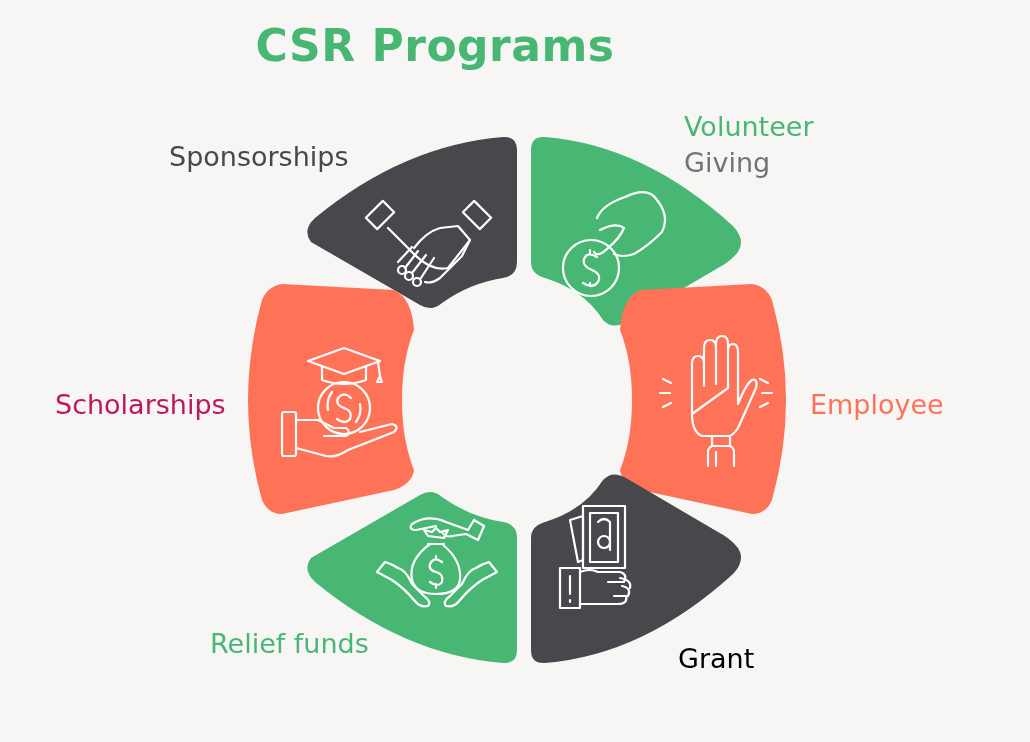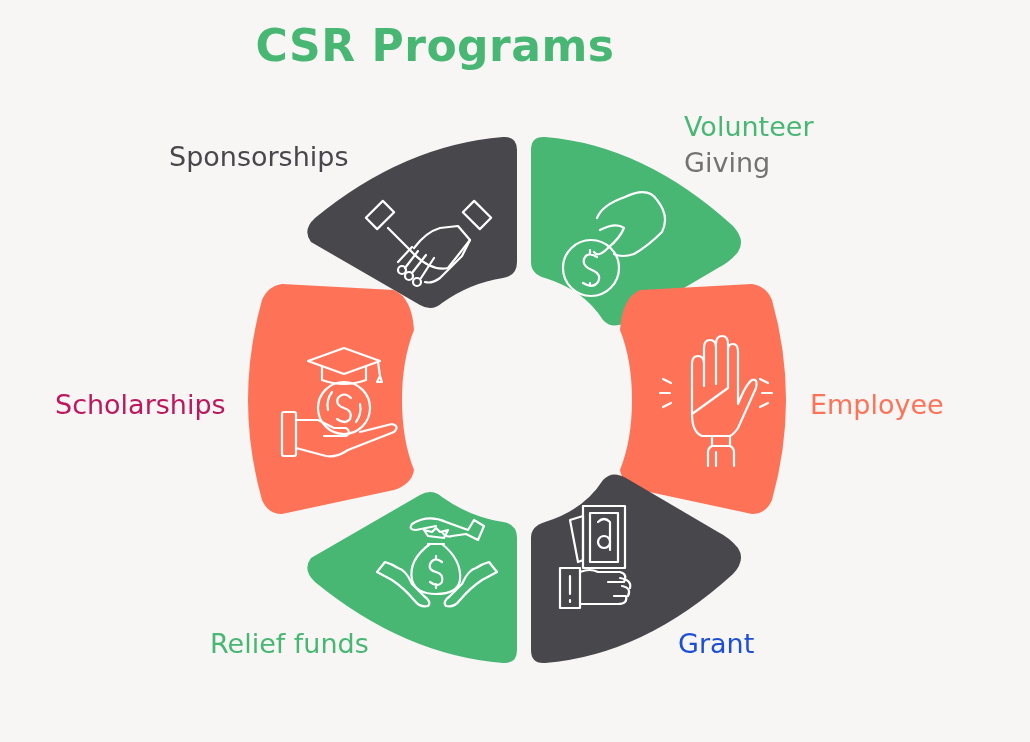--- a/index.html
+++ b/index.html
@@ -85,13 +85,13 @@
     </g>
   </g>
 </svg>
 
 <div class="label" style="left:162px; top:140px; color:#47474c;margin-left:7px;">Sponsorships</div>
 <div class="label" style="left:684px; top:110px; color:#48b774;">Volunteer</div>
 <div class="label" style="left:684px; top:146px; color:#737373;">Giving</div>
 <div class="label" style="left:55px; top:388px; color:#be185d;">Scholarships</div>
 <div class="label" style="left:810px; top:388px; color:#fe7257;">Employee</div>
 <div class="label" style="left:190px; top:627px; color:#48b774;margin-left:20px;">Relief funds</div>
-<div class="label" style="left:678px; top:627px; color:#1d4ed8;text-align:right;">Grant</div>
+<div class="label" style="left:678px; top:642px; color:#000000;text-align:right;">Grant</div>
 
 </body></html>

